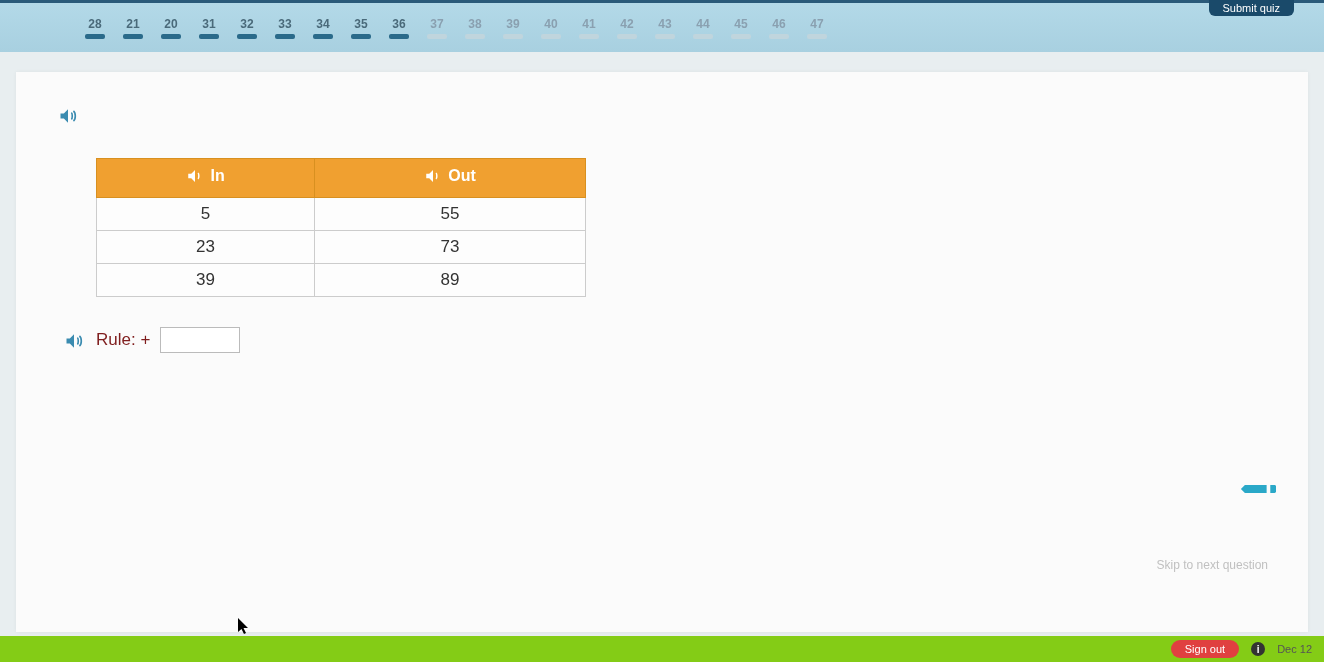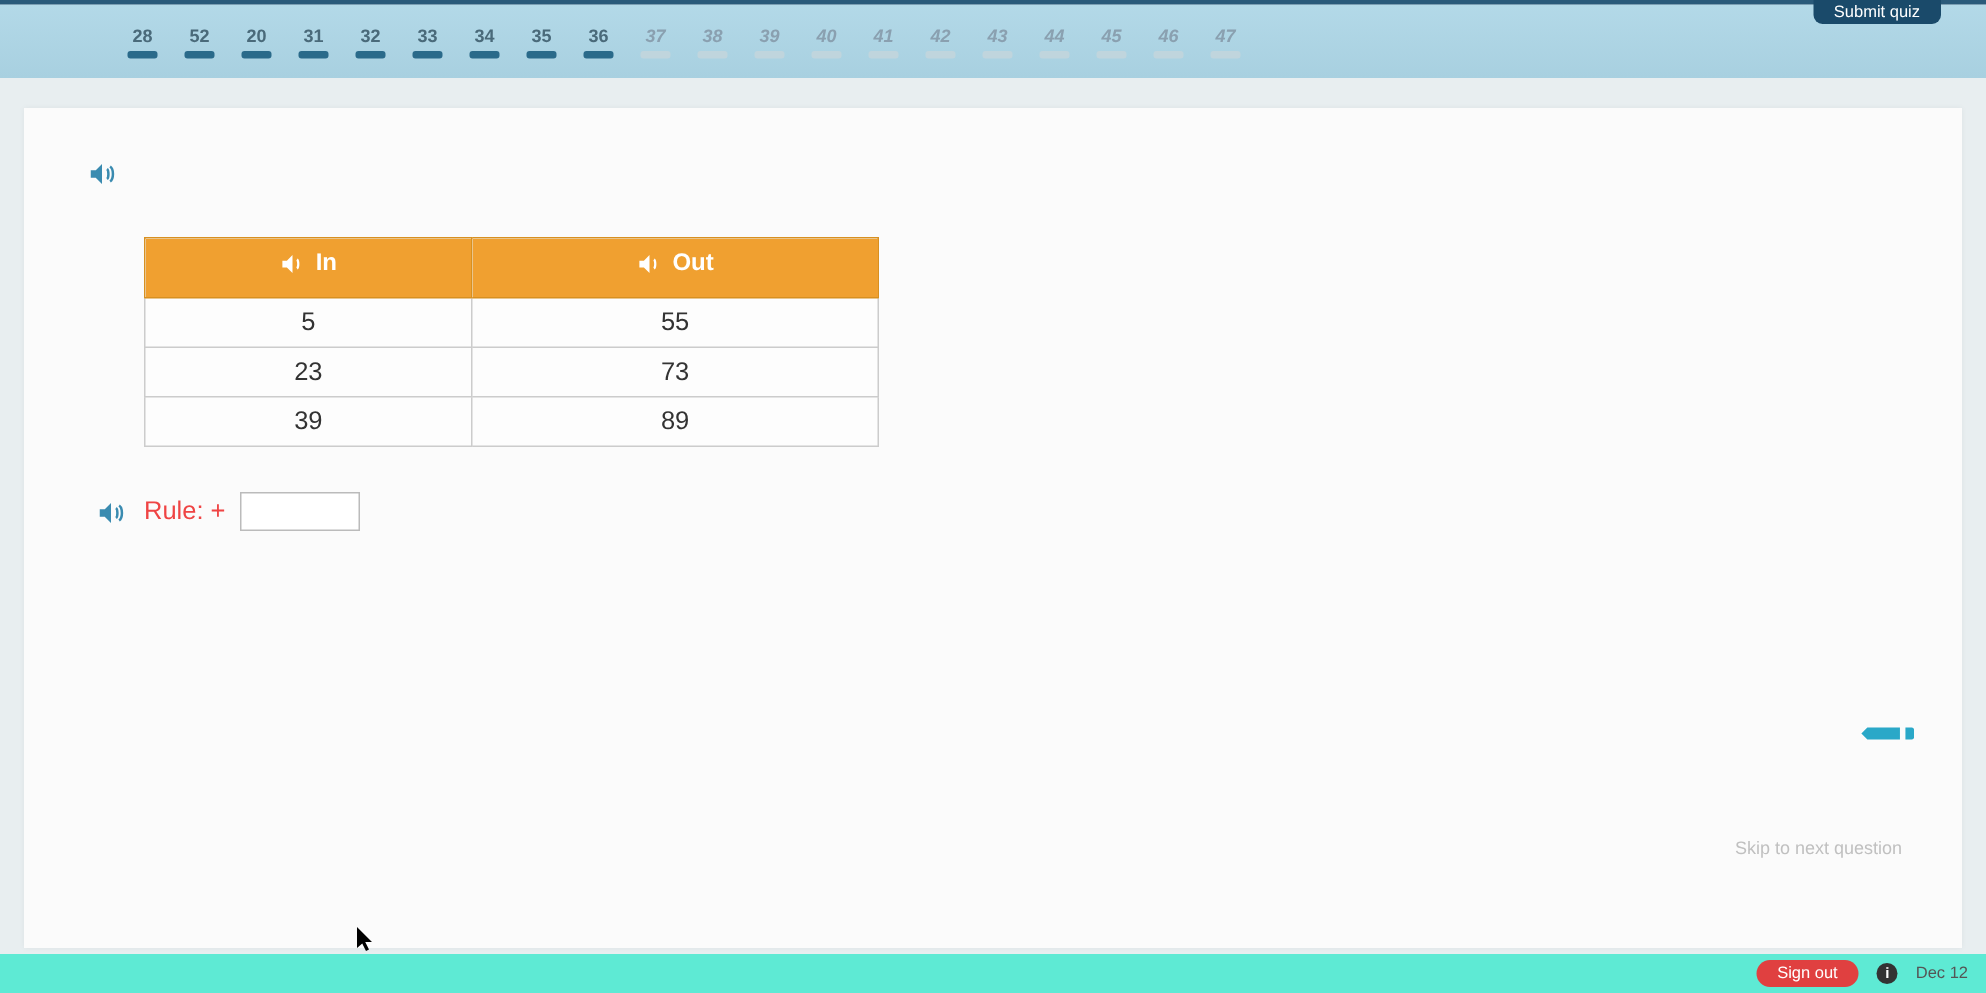--- a/index.html
+++ b/index.html
@@ -41,21 +41,21 @@
     position: relative;
   }
   .qnum .bar {
     width: 20px;
     height: 5px;
     background: #7aa0b0;
     margin: 3px auto 0;
     border-radius: 2px;
   }
   .qnum.active .bar { background: #2a6a8a; }
-  .qnum.dim { color: #8aa0b0; font-style: italic; }
+  .qnum.dim { color: #8aa0b0; }
   .qnum.dim .bar { background: #c0d5dd; }
   .content {
     background: #fbfbfb;
     margin: 20px 16px 0 16px;
     padding: 30px 40px;
     min-height: 560px;
     position: relative;
     box-shadow: 0 0 4px rgba(0,0,0,0.05);
   }
   .question-row { display: flex; align-items: flex-start; gap: 12px; margin-bottom: 30px; }
@@ -87,21 +87,21 @@
     border: 1px solid #ccc;
     text-align: center;
     font-size: 17px;
     color: #333;
     padding: 6px;
     background: #fdfdfd;
   }
   .th-inner { display: inline-flex; align-items: center; gap: 6px; justify-content: center; }
   .th-speaker { width: 18px; height: 18px; cursor: pointer; }
   .rule-row { display: flex; align-items: center; gap: 10px; margin-left: 6px; margin-bottom: 40px; }
-  .rule-label { color: #ef4444; font-size: 17px; }
+  .rule-label { color: #7f1d1d; font-size: 17px; }
   .rule-input {
     width: 80px; height: 26px;
     border: 1px solid #bbb;
     background: #fff;
     font-size: 16px;
     text-align: center;
   }
   .save-btn {
     margin-left: 6px;
     border: 1px solid #bbb;
@@ -134,21 +134,21 @@
     position: absolute;
     left: 222px;
     top: 546px;
     width: 14px; height: 18px;
     pointer-events: none;
   }
   .footer-bar {
     position: absolute;
     bottom: 0; left: 0; right: 0;
     height: 26px;
-    background: #5eead4;
+    background: #84cc16;
     display: flex;
     align-items: center;
     justify-content: flex-end;
     padding: 0 12px;
     gap: 12px;
     font-size: 11px;
     color: #555;
   }
   .signout-btn {
     background: #e04040;
@@ -168,21 +168,21 @@
 </style>
 </head>
 <body>
 
 <div class="top-bar">
   <div class="qnum active">
       <div>28</div>
       <div class="bar"></div>
     </div>
     <div class="qnum active">
-      <div>52</div>
+      <div>21</div>
       <div class="bar"></div>
     </div>
     <div class="qnum active">
       <div>20</div>
       <div class="bar"></div>
     </div>
     <div class="qnum active">
       <div>31</div>
       <div class="bar"></div>
     </div>

